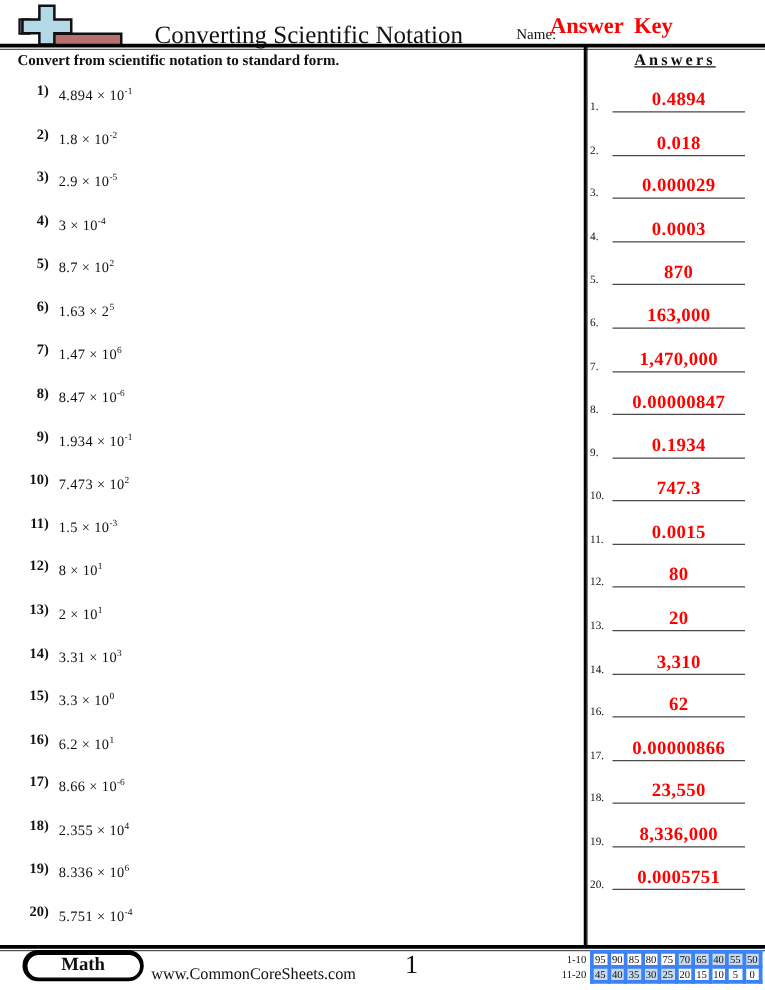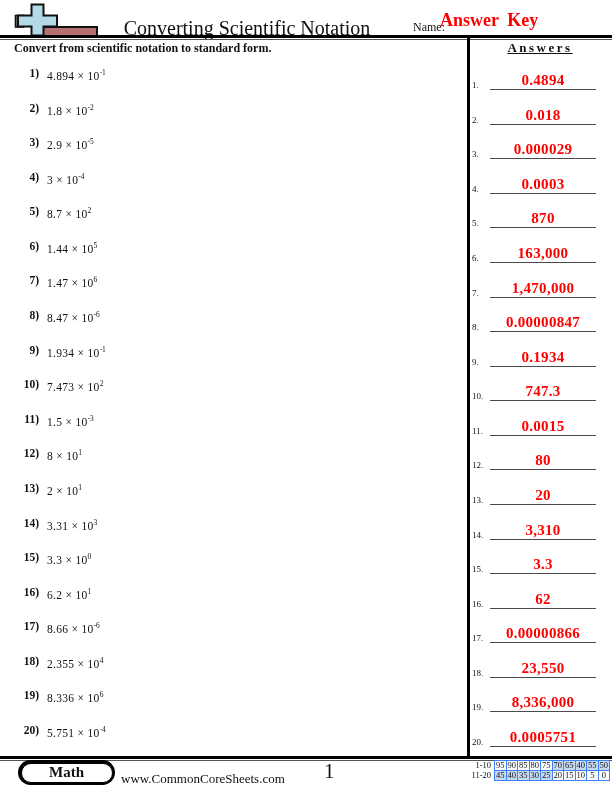--- a/index.html
+++ b/index.html
@@ -41,21 +41,21 @@
   .aval{color:var(--answer-red);font-weight:bold;font-size:15px;line-height:16px;letter-spacing:0.3px;}
 
   
   .rule-c{position:absolute;left:0;top:756px;width:612px;height:2.7px;background:#000;}
   .rule-d{position:absolute;left:0;top:759.7px;width:612px;height:1px;background:#555;}
   .badge{position:absolute;left:18px;top:760px;width:97px;height:25px;background:#000;border-radius:13px;}
   .badge-inner{position:absolute;left:2.5px;right:2.5px;top:2.5px;bottom:2.5px;background:#fff;border:1.2px solid #000;border-radius:10px;display:flex;align-items:center;justify-content:center;font-weight:bold;font-size:15px;color:#111;}
   .site{position:absolute;left:121px;top:771px;font-size:13px;color:#111;}
   .pagenum{position:absolute;left:324px;top:759px;font-size:21px;color:#111;}
   .grade{position:absolute;right:2px;top:760px;border-collapse:collapse;font-size:8.5px;line-height:9px;color:#111;}
-  .grade td{border:1px solid #3b82f6;width:11px;height:10px;text-align:center;padding:0 1px;}
+  .grade td{border:3px solid #3b82f6;width:11px;height:10px;text-align:center;padding:0 1px;}
   .grade td.lbl{border:none;width:auto;text-align:right;padding-right:3px;}
   .grade td.sh{background:var(--shaded-cell);margin-left:36px;}
 </style>
 </head>
 <body>
 
 <div class="page">
 
   <svg class="logo" width="120" height="40" viewBox="0 0 120 40">
     <rect class="logo-cap" x="15.5" y="15.5" width="8" height="11.5"></rect>
@@ -93,21 +93,21 @@
         <span class="qtext"><span>3 × 10</span><sup class="qexp">-4</sup></span>
       </div>
 
       <div class="qrow">
         <span class="qnum">5)</span>
         <span class="qtext"><span>8.7 × 10</span><sup class="qexp">2</sup></span>
       </div>
 
       <div class="qrow">
         <span class="qnum">6)</span>
-        <span class="qtext"><span>1.44 × 10</span><sup class="qexp">5</sup></span>
+        <span class="qtext"><span>1.63 × 2</span><sup class="qexp">5</sup></span>
       </div>
 
       <div class="qrow">
         <span class="qnum">7)</span>
         <span class="qtext"><span>1.47 × 10</span><sup class="qexp">6</sup></span>
       </div>
 
       <div class="qrow">
         <span class="qnum">8)</span>
         <span class="qtext"><span>8.47 × 10</span><sup class="qexp">-6</sup></span>
@@ -240,24 +240,20 @@
       <div class="arow">
         <span class="anum">13.</span>
         <span class="aline"><span class="aval">20</span></span>
       </div>
 
       <div class="arow">
         <span class="anum">14.</span>
         <span class="aline"><span class="aval">3,310</span></span>
       </div>
 
-      <div class="arow">
-        <span class="anum">15.</span>
-        <span class="aline"><span class="aval">3.3</span></span>
-      </div>
 
       <div class="arow">
         <span class="anum">16.</span>
         <span class="aline"><span class="aval">62</span></span>
       </div>
 
       <div class="arow">
         <span class="anum">17.</span>
         <span class="aline"><span class="aval">0.00000866</span></span>
       </div>

